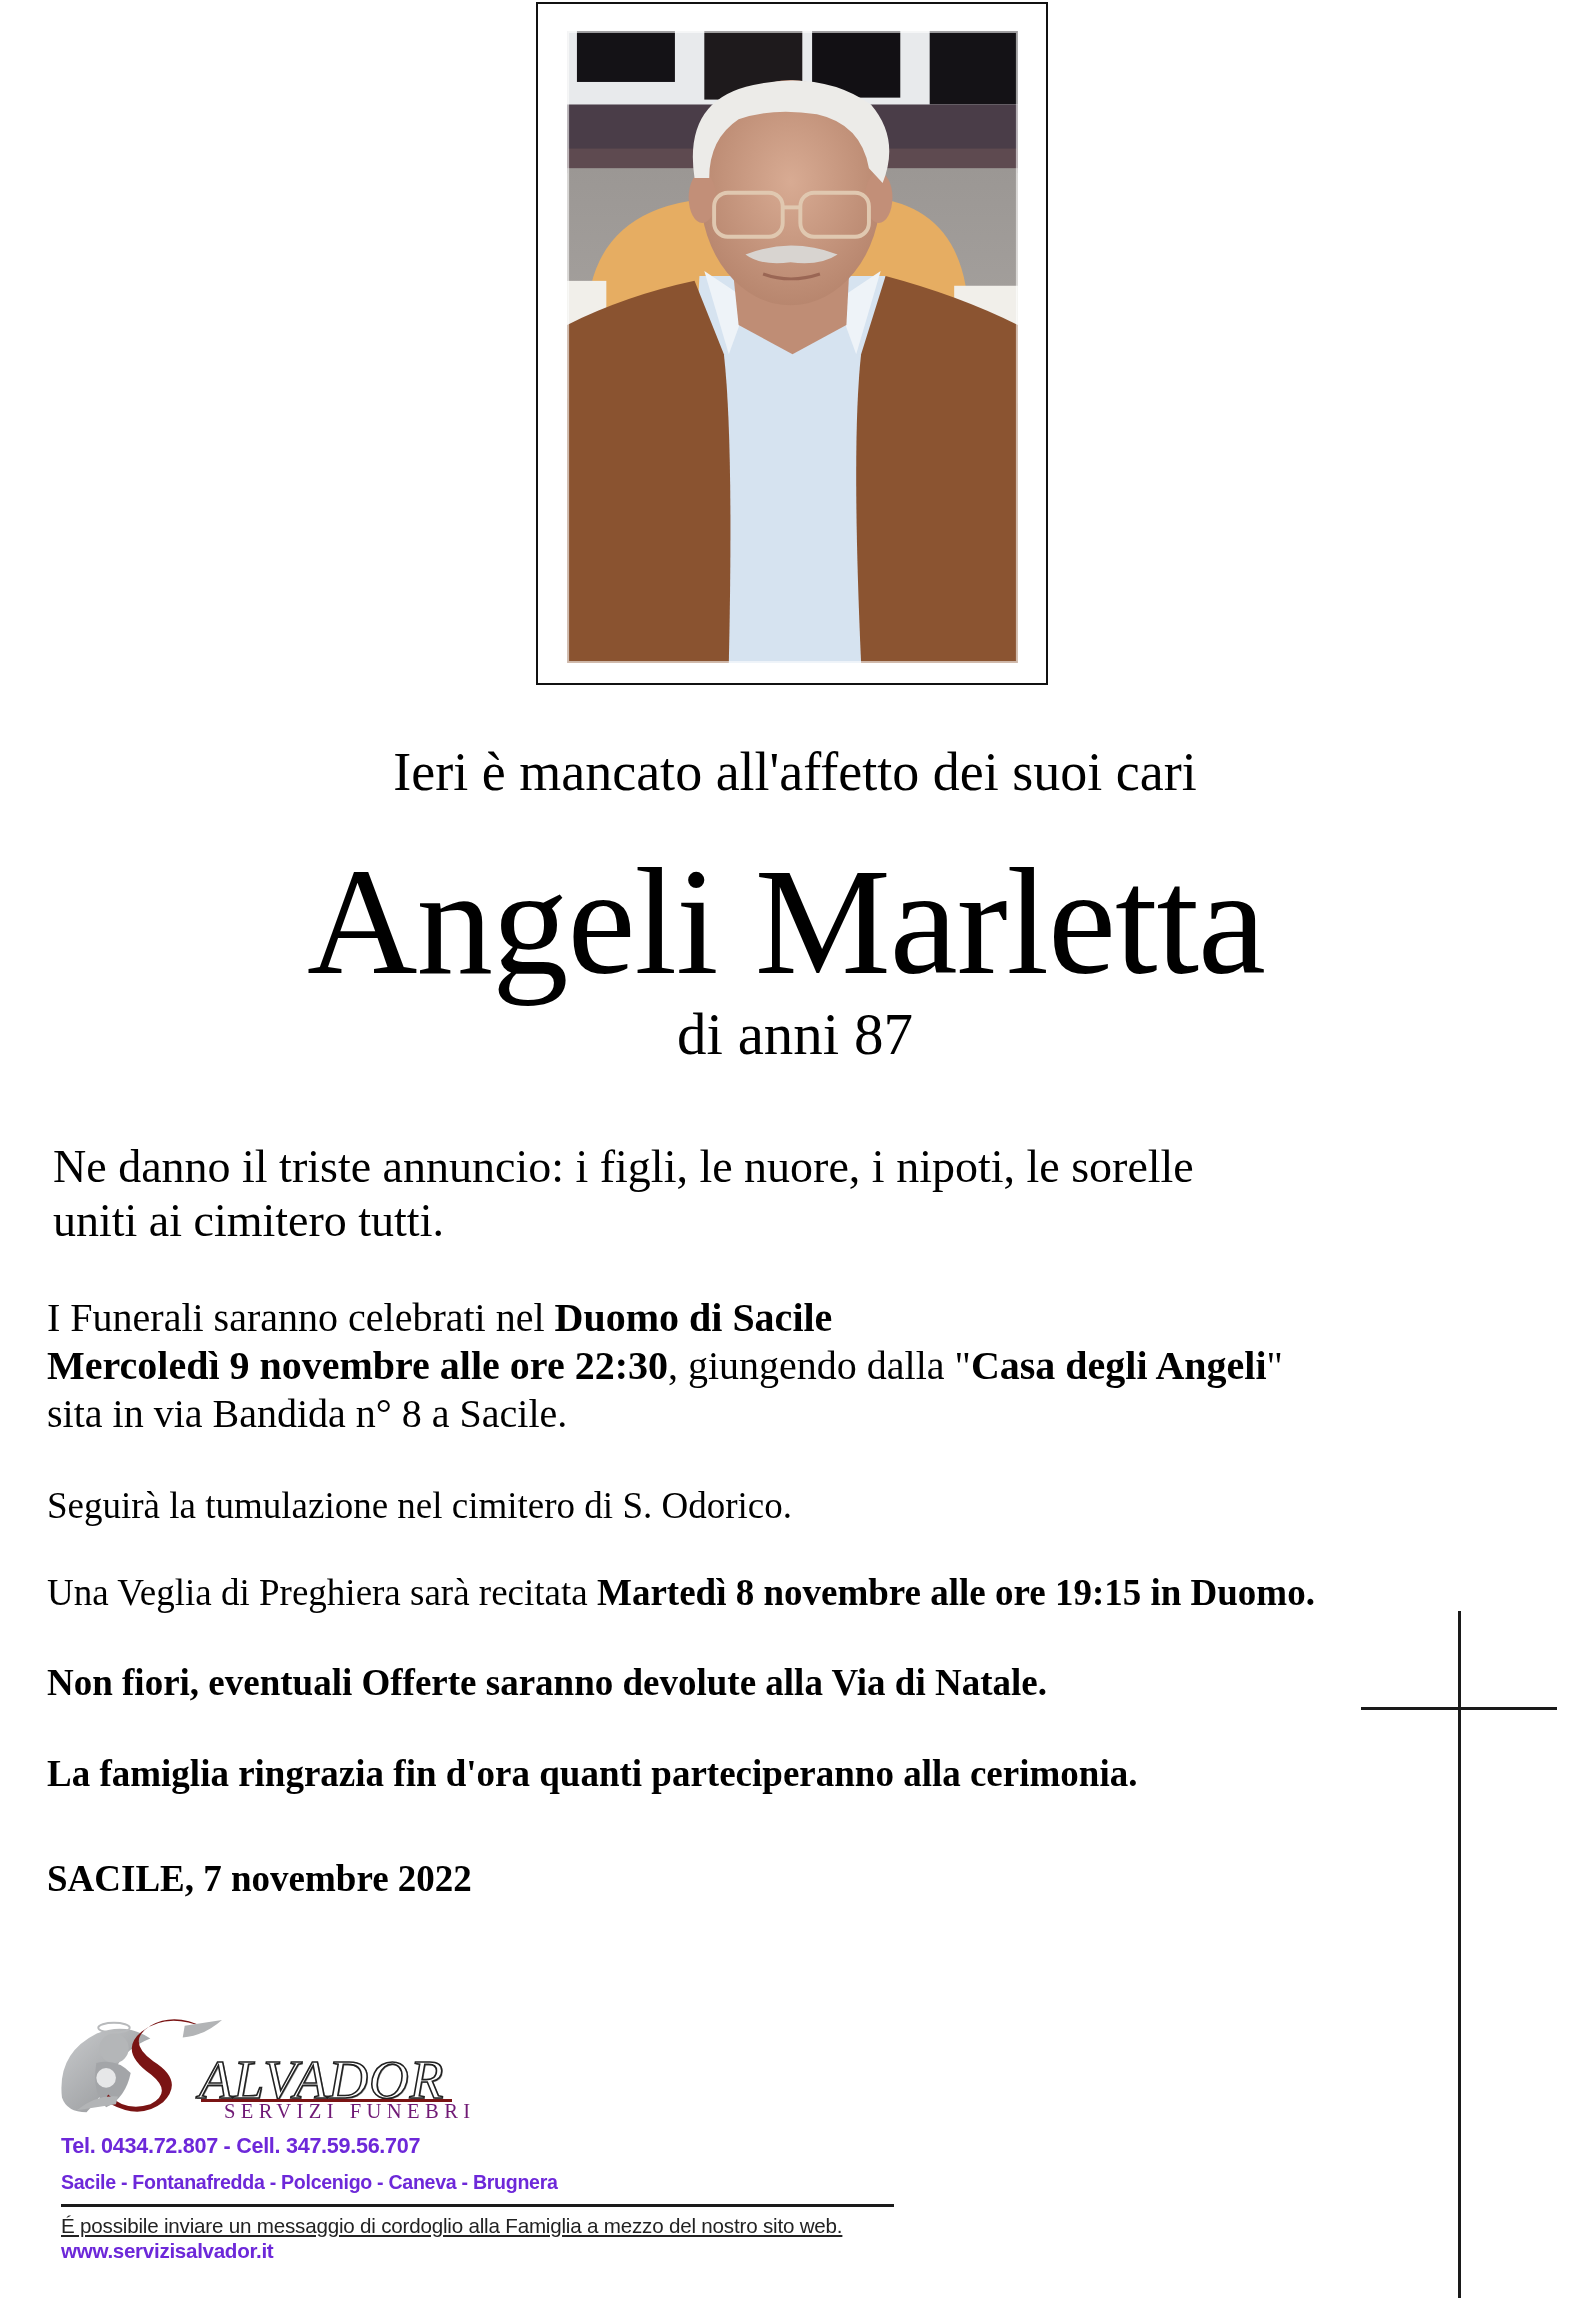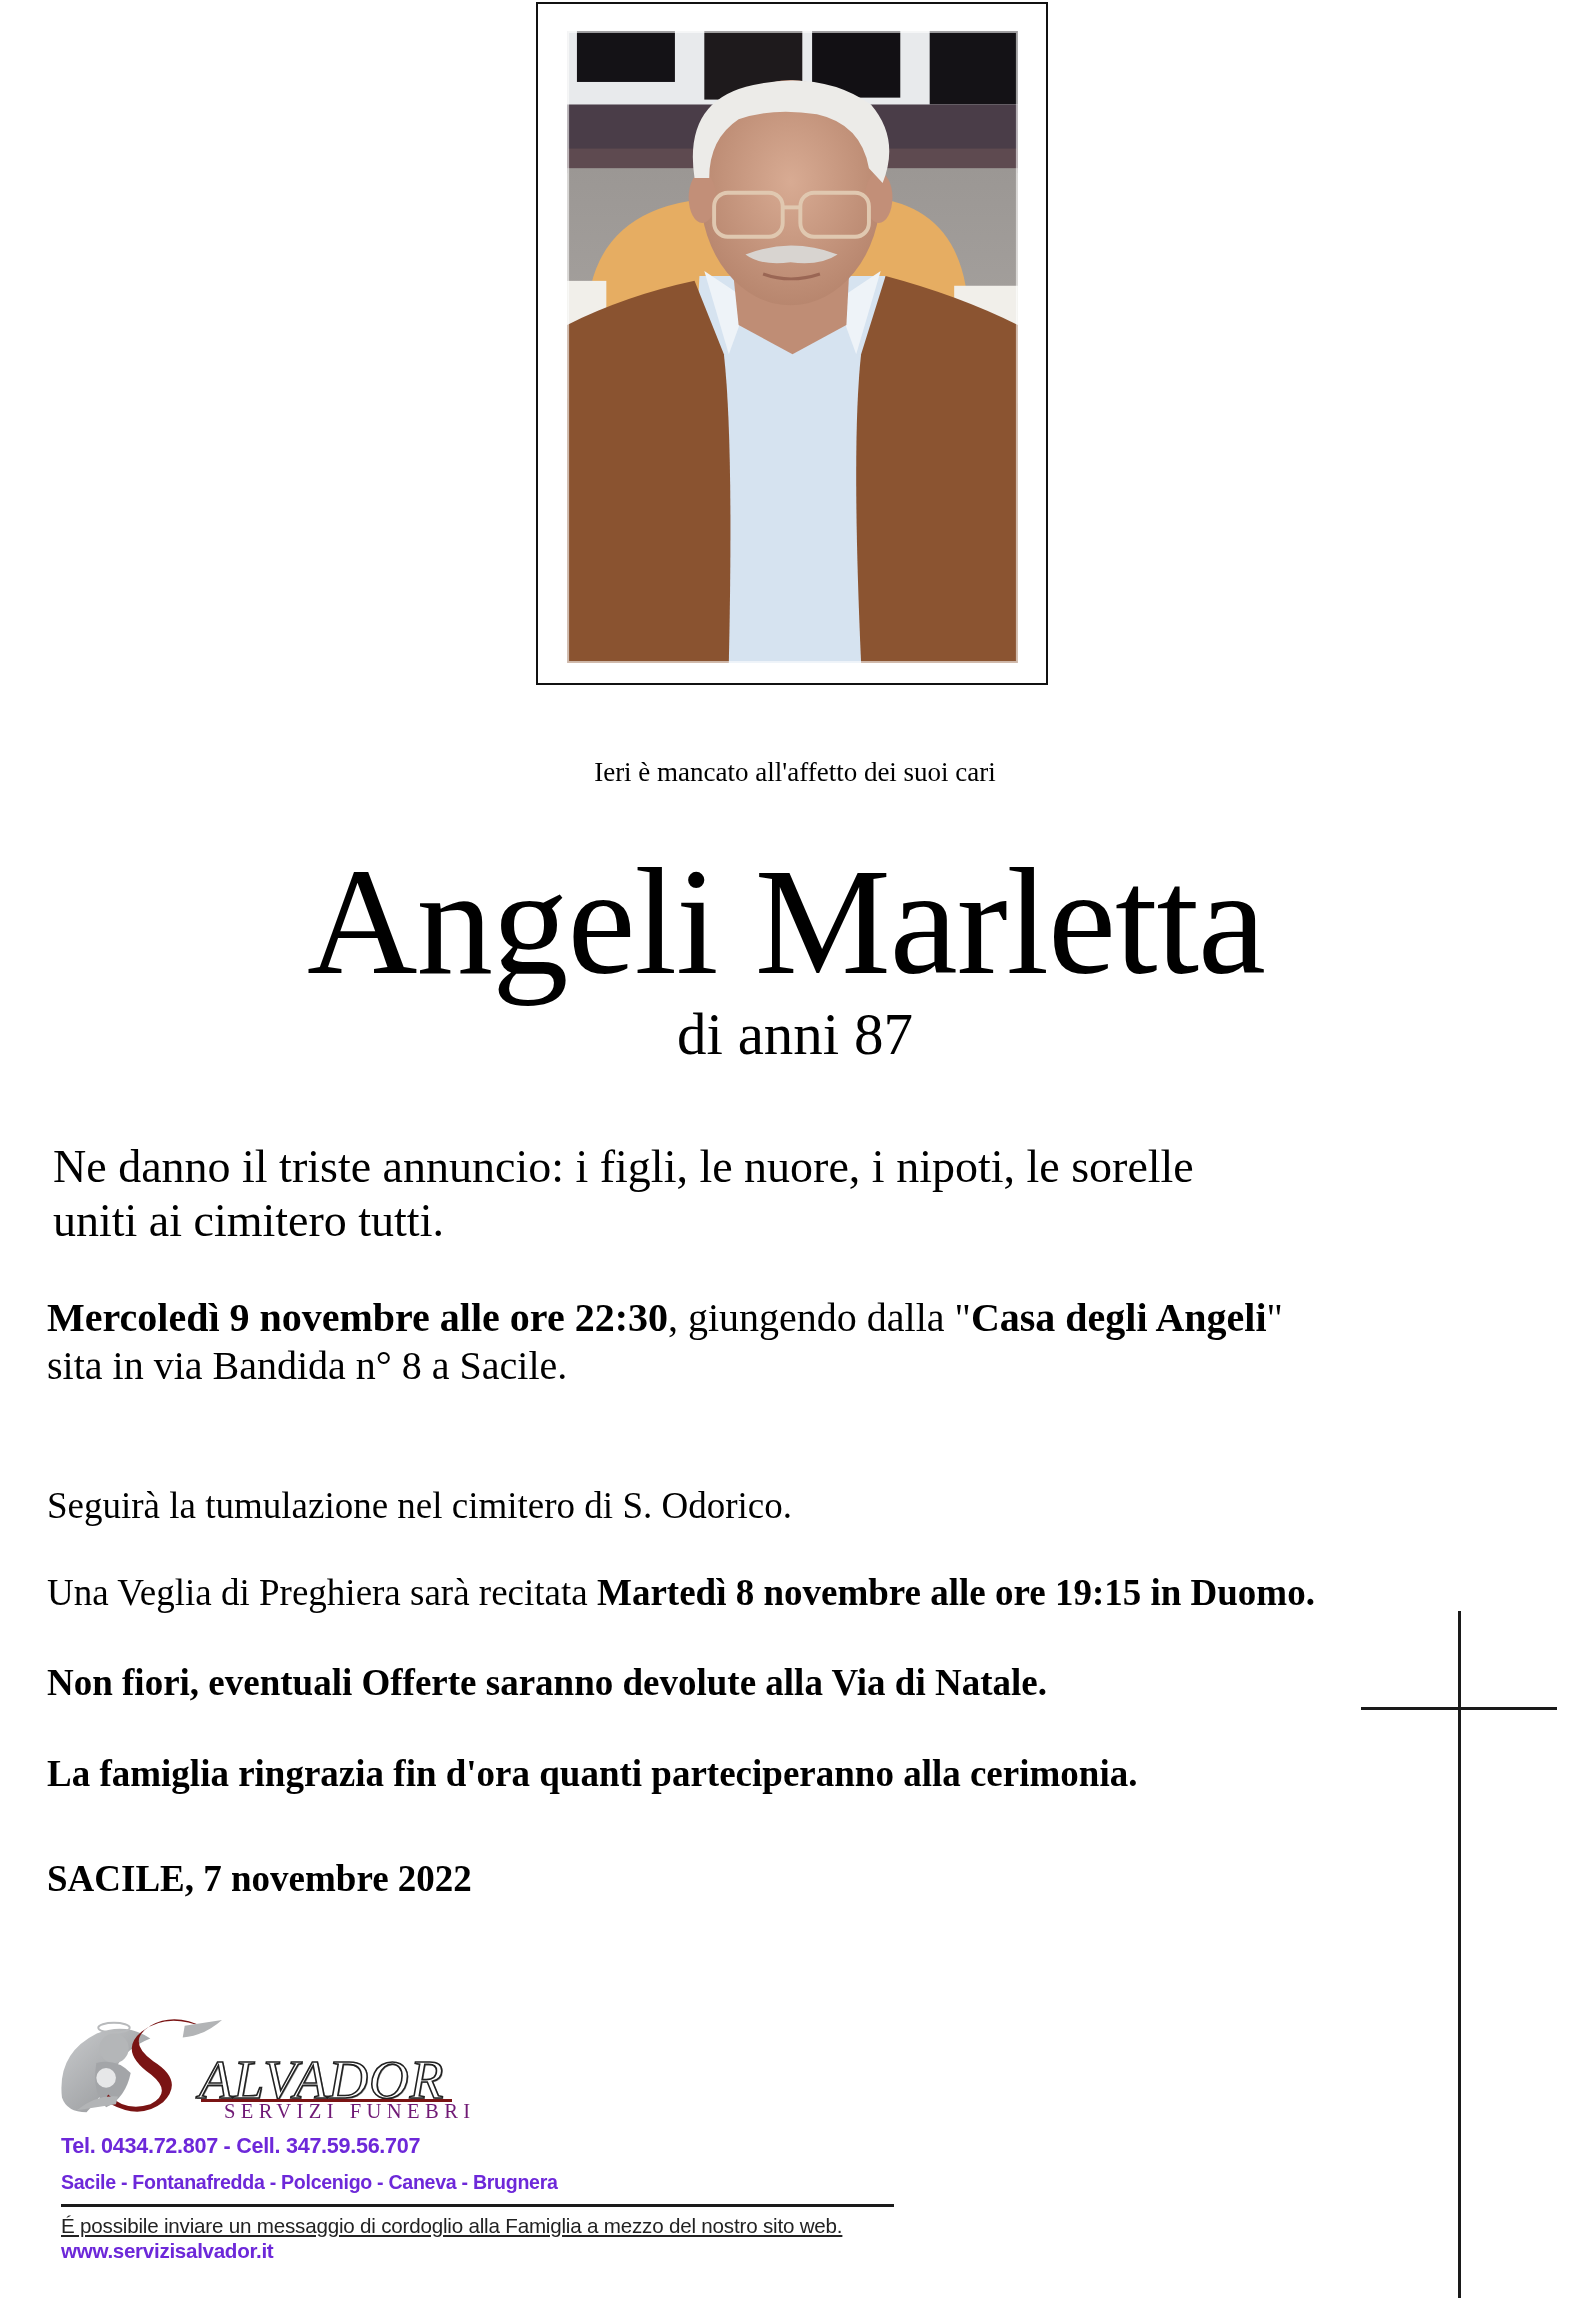--- a/index.html
+++ b/index.html
@@ -14,21 +14,21 @@
     border: 2.9px solid #111; background: #fff; box-sizing: content-box;
   }
   #photo {
     position: absolute; left: 29px; top: 27.4px; width: 451px; height: 632px;
     overflow: hidden; background: #c9c3bd;
   }
   #photo svg { display: block; }
 
   .center { left: 0; width: 1590px; text-align: center; }
 
-  #intro { top: 749px; font-size: 27px; line-height: 47px; }
+  #intro { top: 749px; font-size: 54px; line-height: 47px; }
   #name { top: 843px; font-size: 153px; line-height: 157px; letter-spacing: -1px; left: 0; width: 1572px; }
   #age { top: 1002px; font-size: 59px; line-height: 65px; }
 
   .body-text { left: 53px; font-size: 46px; line-height: 54px; }
   #announce { top: 1140px; }
   #announce div { height: 54px; }
 
   .para42 { left: 47px; font-size: 40px; line-height: 48px; }
   #funeral { top: 1294px; }
   #funeral div { height: 48px; }
@@ -132,20 +132,21 @@
 <div id="intro" class="abs serif center">Ieri è mancato all'affetto dei suoi cari</div>
 <div id="name" class="abs serif center">Angeli Marletta</div>
 <div id="age" class="abs serif center">di anni 87</div>
 
 <div id="announce" class="abs serif body-text">
   <div>Ne danno il triste annuncio: i figli, le nuore, i nipoti, le sorelle</div>
   <div>uniti ai cimitero tutti.</div>
 </div>
 
 <div id="funeral" class="abs serif para42">
+  <div><span>I Funerali saranno celebrati nel </span><b>Duomo di Sacile</b></div>
   <div><b>Mercoledì 9 novembre alle ore 22:30</b><span>, giungendo dalla "</span><b>Casa degli Angeli</b><span>"</span></div>
   <div>sita in via Bandida n° 8 a Sacile.</div>
 </div>
 
 <div id="burial" class="abs serif para38">Seguirà la tumulazione nel cimitero di S. Odorico.</div>
 <div id="vigil" class="abs serif para38"><span>Una Veglia di Preghiera sarà recitata </span><b>Martedì 8 novembre alle ore 19:15 in Duomo.</b></div>
 <div id="flowers" class="abs serif para38"><b>Non fiori, eventuali Offerte saranno devolute alla Via di Natale.</b></div>
 <div id="thanks" class="abs serif para38"><b>La famiglia ringrazia fin d'ora quanti parteciperanno alla cerimonia.</b></div>
 <div id="dateline" class="abs serif para38"><b>SACILE, 7 novembre 2022</b></div>
 

